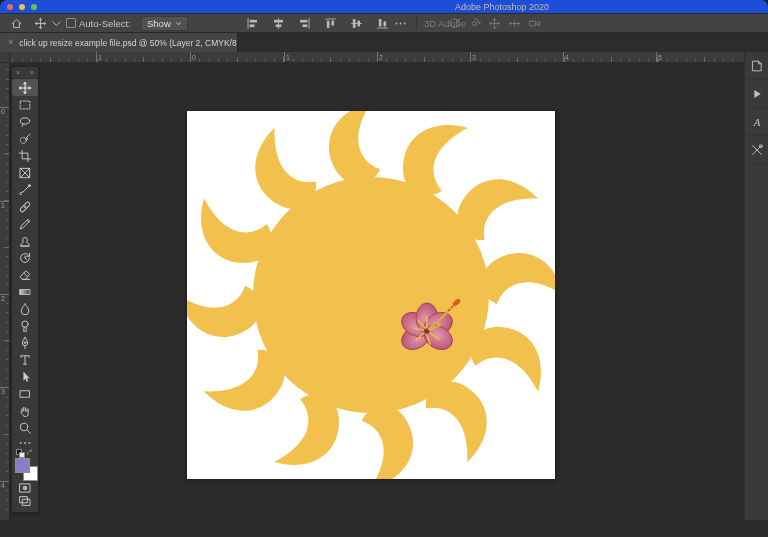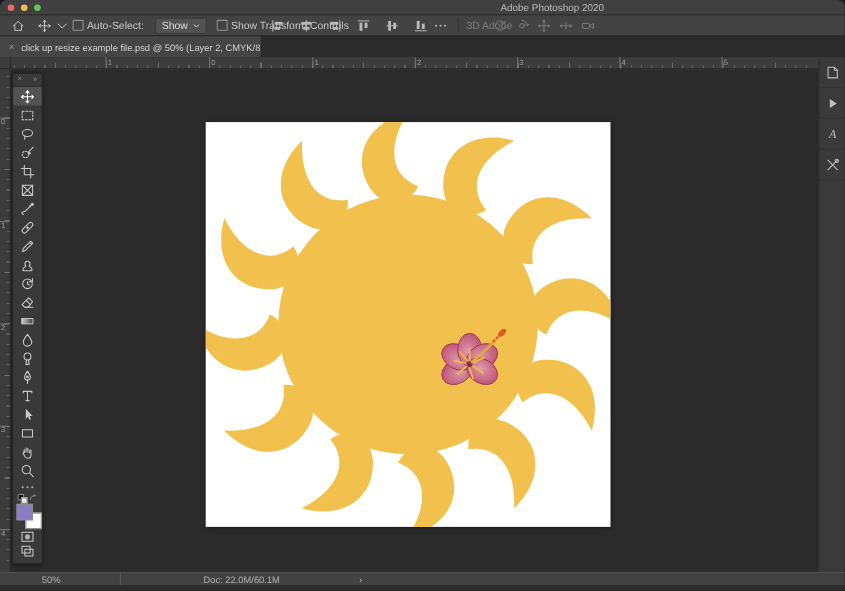--- a/index.html
+++ b/index.html
@@ -1,19 +1,19 @@
 <!DOCTYPE html>
 <html style="--fg: #8B7DC3; --bg: #FFFFFF;"><head>
 <meta charset="utf-8">
 <style>
   html,body{margin:0;padding:0;background:#1c1c1c}
   .window{position:relative;width:768px;height:537px;overflow:hidden;background:#2b2b2b;
     font-family:"Liberation Sans","DejaVu Sans",sans-serif;color:#c9c9c9;border-radius:7px 7px 0 0}
   
-  .titlebar{position:absolute;top:0;left:0;width:768px;height:13px;background:#404040;border-bottom:1px solid #2b2b2b}
+  .titlebar{position:absolute;top:0;left:0;width:768px;height:13px;background:#1d4ed8;border-bottom:1px solid #2b2b2b}
   .tl{position:absolute;top:4px;width:6px;height:6px;border-radius:50%}
   .tl.c{left:7px;background:#ec6a5e}.tl.m{left:19px;background:#f5bd4f}.tl.z{left:31px;background:#61c454}
   .win-title{position:absolute;left:502px;top:1.5px;transform:translateX(-50%);font-size:9px;color:#bdbdbd;white-space:nowrap}
   
   .optionsbar{position:absolute;top:14px;left:0;width:768px;height:18px;background:#434343;border-bottom:1px solid #282828}
   .opt{position:absolute;top:0;height:18px;display:flex;align-items:center;gap:3px;font-size:9.5px;color:#c6c6c6;white-space:nowrap}
   .opt svg{width:13px;height:13px;display:block}
   .opt.dim{color:#7c7c7c}
   .cb{width:8px;height:8px;border:1px solid #909090;border-radius:1px;background:transparent;display:inline-block}
   .dropdown{height:13px;background:#525252;border:1px solid #3a3a3a;border-radius:2px;display:flex;align-items:center;gap:4px;padding:0 5px;font-size:9.5px;color:#ddd}
@@ -97,24 +97,20 @@
       <span>Auto-Select:</span>
     </label>
     <div class="opt" style="left:141px">
       <span class="dropdown">
         <span>Show</span>
         <svg viewBox="0 0 16 16" fill="none" stroke="currentColor" stroke-width="2">
             <path d="M3 5.5l5 5 5-5"></path>
           </svg>
       </span>
     </div>
-    <label class="opt" style="left:197px">
-      <span class="cb"></span>
-      <span>Show Transform Controls</span>
-    </label>
     <span id="align-anchor"></span>
     <span class="opt" style="left:394px;color:#b9b9b9">
         <svg viewBox="0 0 16 16" fill="none" stroke="currentColor" stroke-width="1.1" stroke-linecap="round" stroke-linejoin="round">
           <circle cx="3" cy="8" r="1.1" fill="currentColor" stroke="none"></circle>
           <circle cx="8" cy="8" r="1.1" fill="currentColor" stroke="none"></circle>
           <circle cx="13" cy="8" r="1.1" fill="currentColor" stroke="none"></circle>
         </svg>
       </span>
     <span class="vsep" style="left:416px"></span>
     <span class="opt dim" style="left:424px">3D Adobe</span>
@@ -447,19 +443,14 @@
         </div>
         <div class="dock-btn">
           <svg viewBox="0 0 16 16" fill="none" stroke="currentColor" stroke-width="1.1" stroke-linecap="round" stroke-linejoin="round">
             <path d="M3 13 13 3M3 3l10 10"></path>
             <circle cx="12.3" cy="3.7" r="1.7"></circle>
           </svg>
         </div>
       </div>
   </div>
 
-  <div class="statusbar">
-    <div class="zoom-field">50%</div>
-    <div class="doc-info">Doc: 22.0M/60.1M</div>
-    <span class="status-chevron">›</span>
-  </div>
   <div class="bottom-strip"></div>
 </div>
 
 </body></html>

